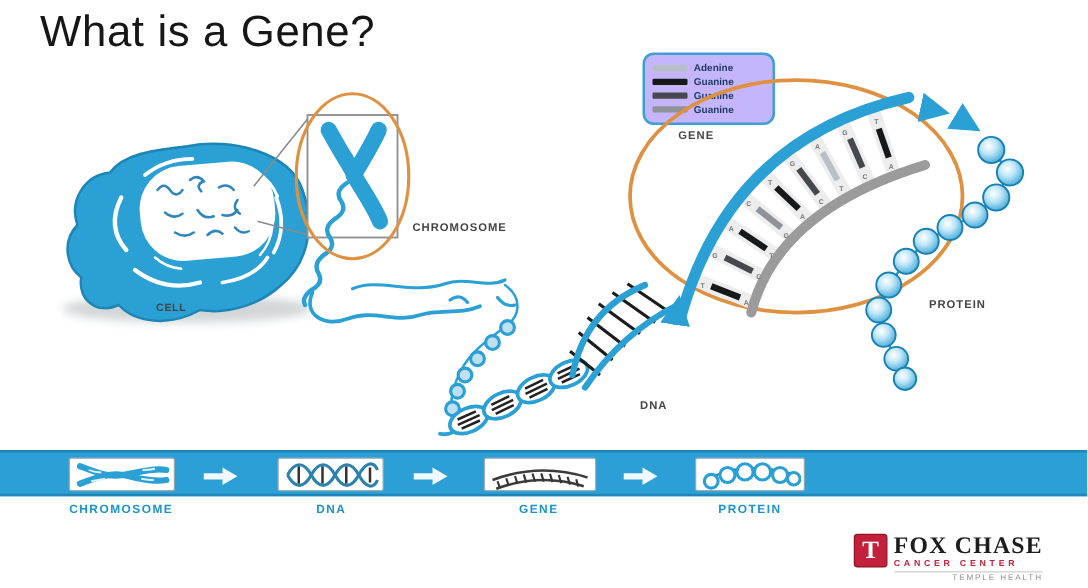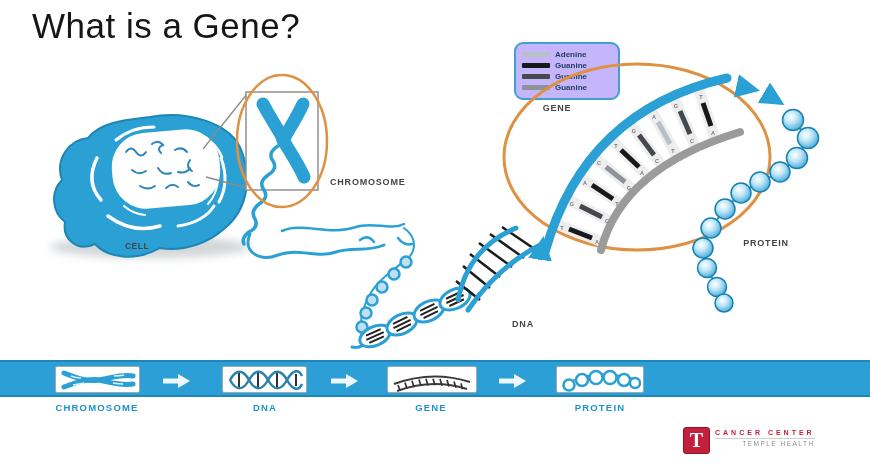--- a/index.html
+++ b/index.html
@@ -112,20 +112,21 @@
     </div>
   </div>
   <div class="bandLabel" style="left:97px;">CHROMOSOME</div>
   <div class="bandLabel" style="left:265px;">DNA</div>
   <div class="bandLabel" style="left:431px;">GENE</div>
   <div class="bandLabel" style="left:600px;">PROTEIN</div>
 
   <div class="logo">
     <div class="logoSq" style="background: rgb(195, 32, 60);">T</div>
     <div>
+      <div class="logoName">FOX CHASE</div>
       <div class="logoDiv">CANCER CENTER</div>
       <div class="logoTag">TEMPLE HEALTH</div>
     </div>
   </div>
 
   <svg class="art" viewBox="0 0 870 470">
     <defs>
       <marker id="arrowBlue" markerWidth="7" markerHeight="7" refX="5" refY="3" orient="auto">
         <path d="M0 0 L6 3 L0 6 Z" fill="#2aa0d5"></path>
       </marker>

